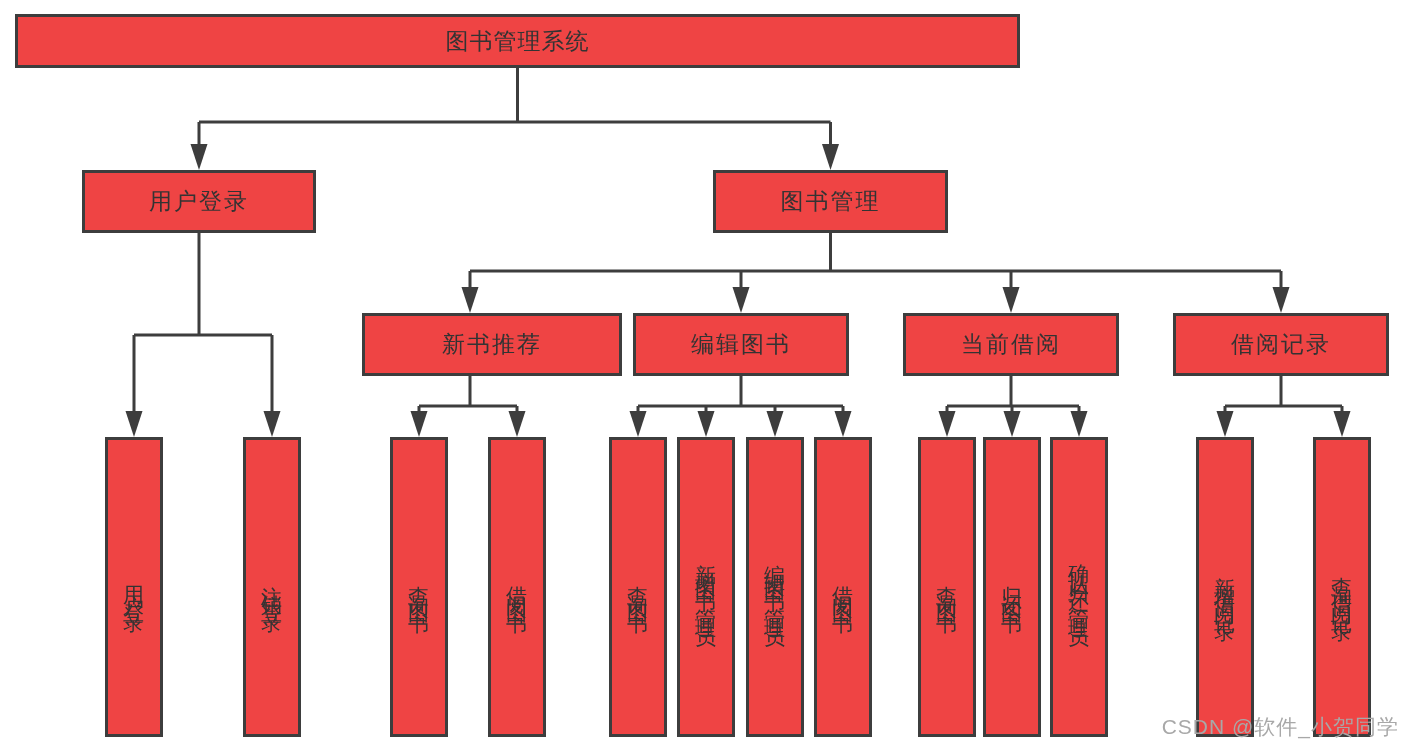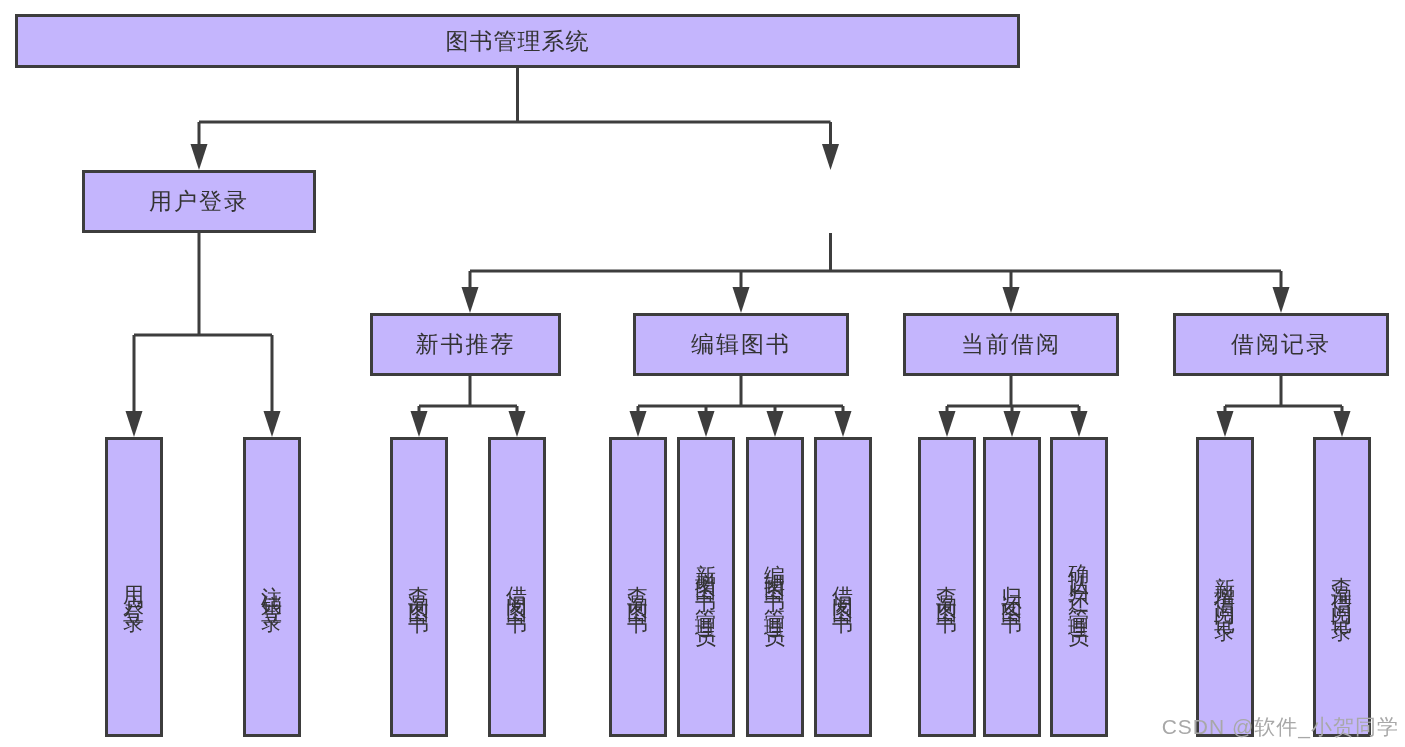--- a/index.html
+++ b/index.html
@@ -17,21 +17,21 @@
   }
   .wires {
     position: absolute;
     left: 0;
     top: 0;
     z-index: 1;
   }
   .box {
     position: absolute;
     box-sizing: border-box;
-    background: #c4b5fd;
+    background: #ef4444;
     border: 3px solid #3d3d3d;
     color: #333333;
     display: flex;
     align-items: center;
     justify-content: center;
     z-index: 2;
     text-align: center;
   }
   .box.h { font-size: 23px; letter-spacing: 2px; }
   .box.root { font-size: 23px; letter-spacing: 1px; }
@@ -111,22 +111,23 @@
         <path fill="none" d="M1281,376 V406 M1225,406 H1342 M1225,406 V419 M1342,406 V419"></path>
         <polygon stroke="none" points="1216.5,411 1233.5,411 1225,437"></polygon>
         <polygon stroke="none" points="1333.5,411 1350.5,411 1342,437"></polygon>
       </g>
     </g>
   </svg>
 
   <div class="box h root" style="left:15px; top:14px; width:1005px; height:54px;">图书管理系统</div>
 
   <div class="box h" style="left:82px; top:170px; width:234px; height:63px;">用户登录</div>
+  <div class="box h" style="left:713px; top:170px; width:235px; height:63px;">图书管理</div>
 
-  <div class="box h" style="left:370px; top:313px; width:191px; height:63px;">新书推荐</div>
+  <div class="box h" style="left:362px; top:313px; width:260px; height:63px;">新书推荐</div>
   <div class="box h" style="left:633px; top:313px; width:216px; height:63px;">编辑图书</div>
   <div class="box h" style="left:1173px; top:313px; width:216px; height:63px;">借阅记录</div>
   <div class="box h" style="left:903px; top:313px; width:216px; height:63px;">当前借阅</div>
 
   <div class="box v" style="left:105px;">
     <span class="vtext">用户登录</span>
   </div>
   <div class="box v" style="left:243px;">
     <span class="vtext">注销登录</span>
   </div>

